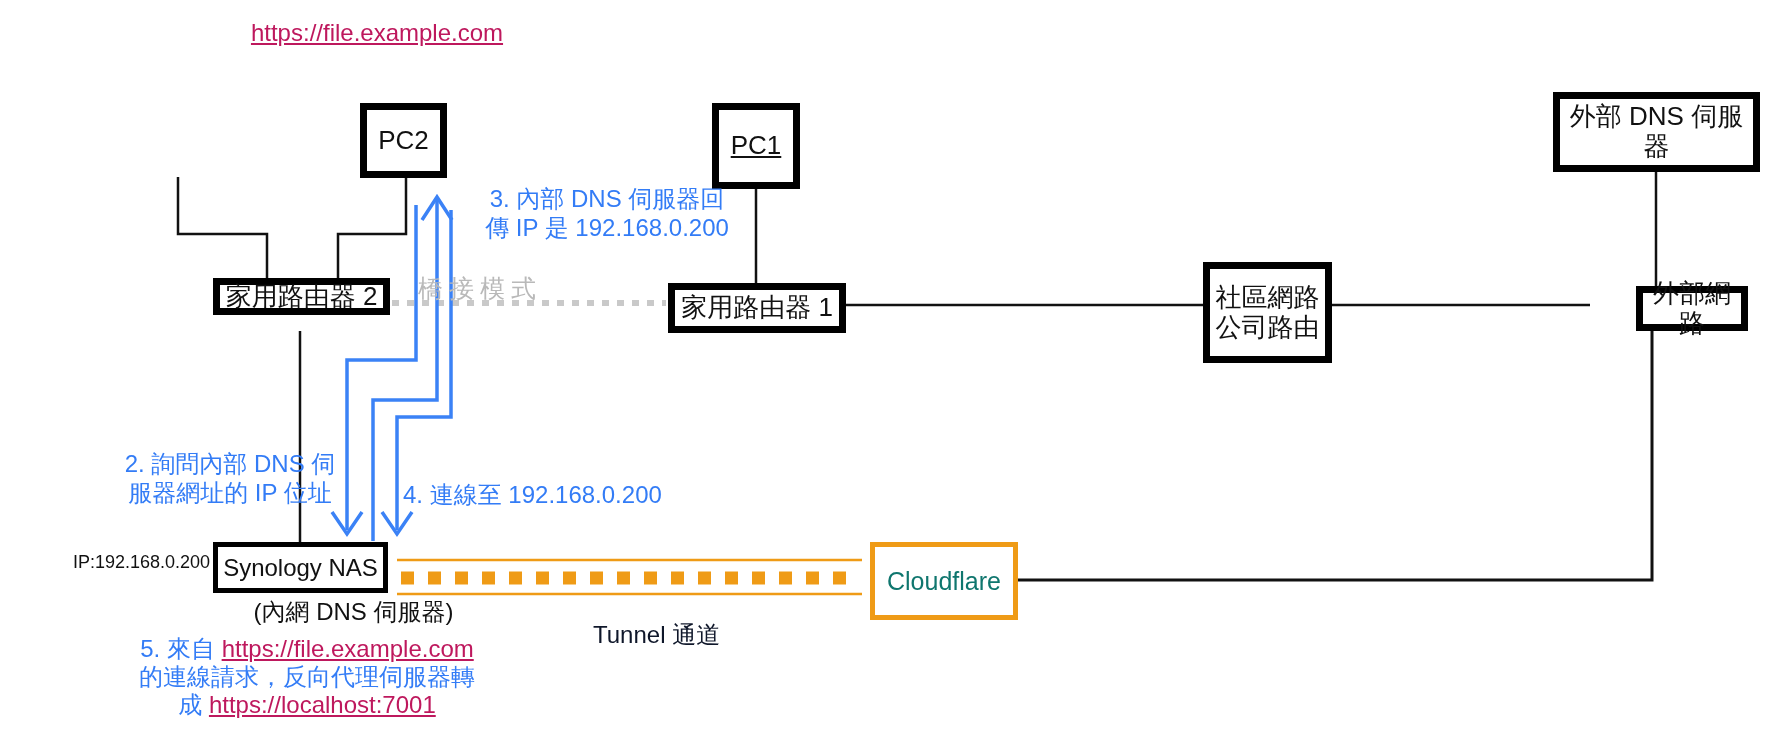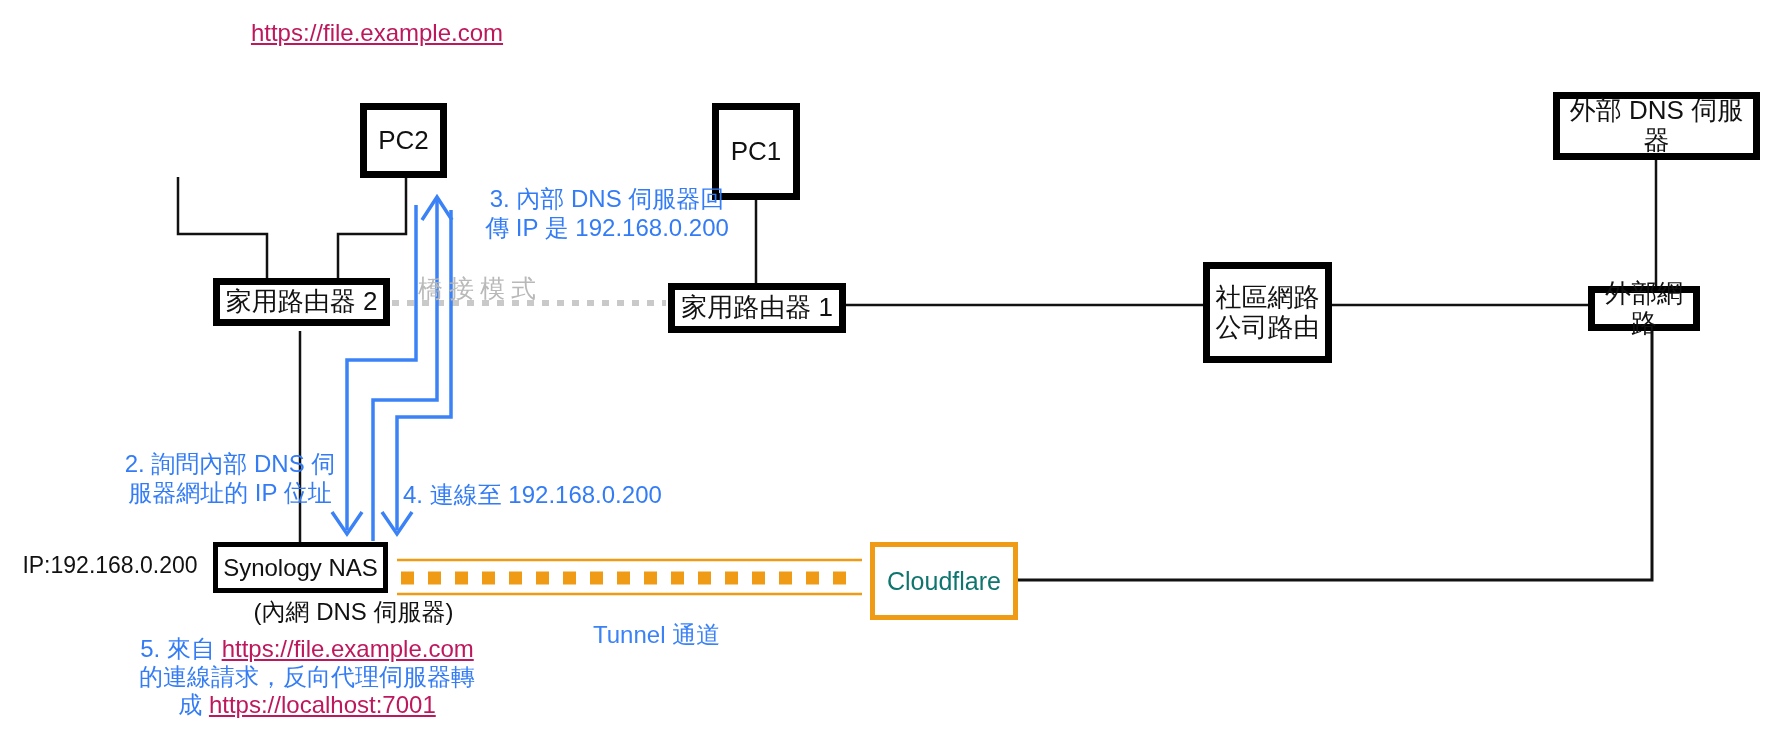--- a/index.html
+++ b/index.html
@@ -4,21 +4,21 @@
 <style>
   html,body{margin:0;padding:0;background:#ffffff;}
   body{font-family:"Liberation Sans","DejaVu Sans",sans-serif;}
   #stage{position:relative;width:1775px;height:731px;background:#ffffff;overflow:hidden;}
   #wires{position:absolute;left:0;top:0;width:1775px;height:731px;}
   .node{position:absolute;background:#ffffff;border:7px solid #000000;display:flex;align-items:center;justify-content:center;text-align:center;color:#111111;font-size:26px;line-height:1.15;box-sizing:border-box;}
   .node.thin{border-width:5px;}
   .node.orange{border-color:#EF9B16;color:#0f766e;font-size:25px;}
   .lbl{position:absolute;white-space:nowrap;}
   .blue{color:#337CF6;}
-  .orangetxt{color:#3b82f6;}
+  .orangetxt{color:#0f172a;}
   .graytxt{color:#B9B9B9;letter-spacing:6px;}
   .ann{font-size:24px;line-height:29px;text-align:center;white-space:normal;}
   .ann.left{text-align:center;}
   a.fakelink{color:#be185d;text-decoration:underline;}
 </style>
 </head>
 <body>
 
 <div id="stage">
 
@@ -43,48 +43,48 @@
     <path d="M332,512 L347,534 L362,512" fill="none" stroke="#3B82F6" stroke-width="3.5"></path>
     <path d="M373,541 V400 H437 V198" fill="none" stroke="#3B82F6" stroke-width="3.5"></path>
     <path d="M422,220 L437,197 L452,220" fill="none" stroke="#3B82F6" stroke-width="3.5"></path>
     <path d="M451,210 V417 H397 V530" fill="none" stroke="#3B82F6" stroke-width="3.5"></path>
     <path d="M382,512 L397,534 L412,512" fill="none" stroke="#3B82F6" stroke-width="3.5"></path>
   </svg>
 
   <div class="node" style="left:360px;top:103px;width:87px;height:75px;">
     <span>PC2</span>
   </div>
-  <div class="node" style="left:712px;top:103px;width:88px;height:97px;">
+  <div class="node" style="left:712px;top:103px;width:88px;height:86px;text-decoration:underline;">
     <span>PC1</span>
   </div>
-  <div class="node" style="left:1553px;top:92px;width:207px;height:68px;">
+  <div class="node" style="left:1553px;top:92px;width:207px;height:80px;">
     <span>外部 DNS 伺服器</span>
   </div>
-  <div class="node" style="left:213px;top:278px;width:177px;height:48px;">
+  <div class="node" style="left:213px;top:278px;width:177px;height:37px;">
     <span>家用路由器 2</span>
   </div>
   <div class="node" style="left:668px;top:283px;width:178px;height:50px;">
     <span>家用路由器 1</span>
   </div>
   <div class="node" style="left:1203px;top:262px;width:129px;height:101px;flex-direction:column;">
     <span>社區網路</span>
     <span>公司路由</span>
   </div>
-  <div class="node" style="left:1588px;top:286px;width:112px;height:45px;">
+  <div class="node" style="left:1636px;top:286px;width:112px;height:45px;">
     <span>外部網路</span>
   </div>
   <div class="node thin" style="left:213px;top:542px;width:175px;height:51px;font-size:24px;">
     <span>Synology NAS</span>
   </div>
   <div class="node thin orange" style="left:870px;top:542px;width:148px;height:78px;">
     <span>Cloudflare</span>
   </div>
 
   <div class="lbl graytxt" style="left:418px;top:272px;font-size:25px;">橋接模式</div>
-  <div class="lbl" style="left:10px;top:552px;width:200px;text-align:center;font-size:23px;color:#111111;">IP:192.168.0.200</div>
+  <div class="lbl" style="left:10px;top:552px;width:200px;text-align:right;font-size:18px;color:#111111;">IP:192.168.0.200</div>
   <div class="lbl" style="left:230px;top:596px;width:247px;text-align:center;font-size:24px;color:#111111;">(內網 DNS 伺服器)</div>
   <div class="lbl orangetxt" style="left:593px;top:619px;font-size:24px;">Tunnel 通道</div>
 
   <div class="lbl blue ann" style="left:227px;top:18px;width:300px;">
     <a class="fakelink">https://file.example.com</a>
   </div>
 
   <div class="lbl blue ann left" style="left:457px;top:184px;width:300px;">
     <div>3. 內部 DNS 伺服器回</div>
     <div>傳 IP 是 192.168.0.200</div>

